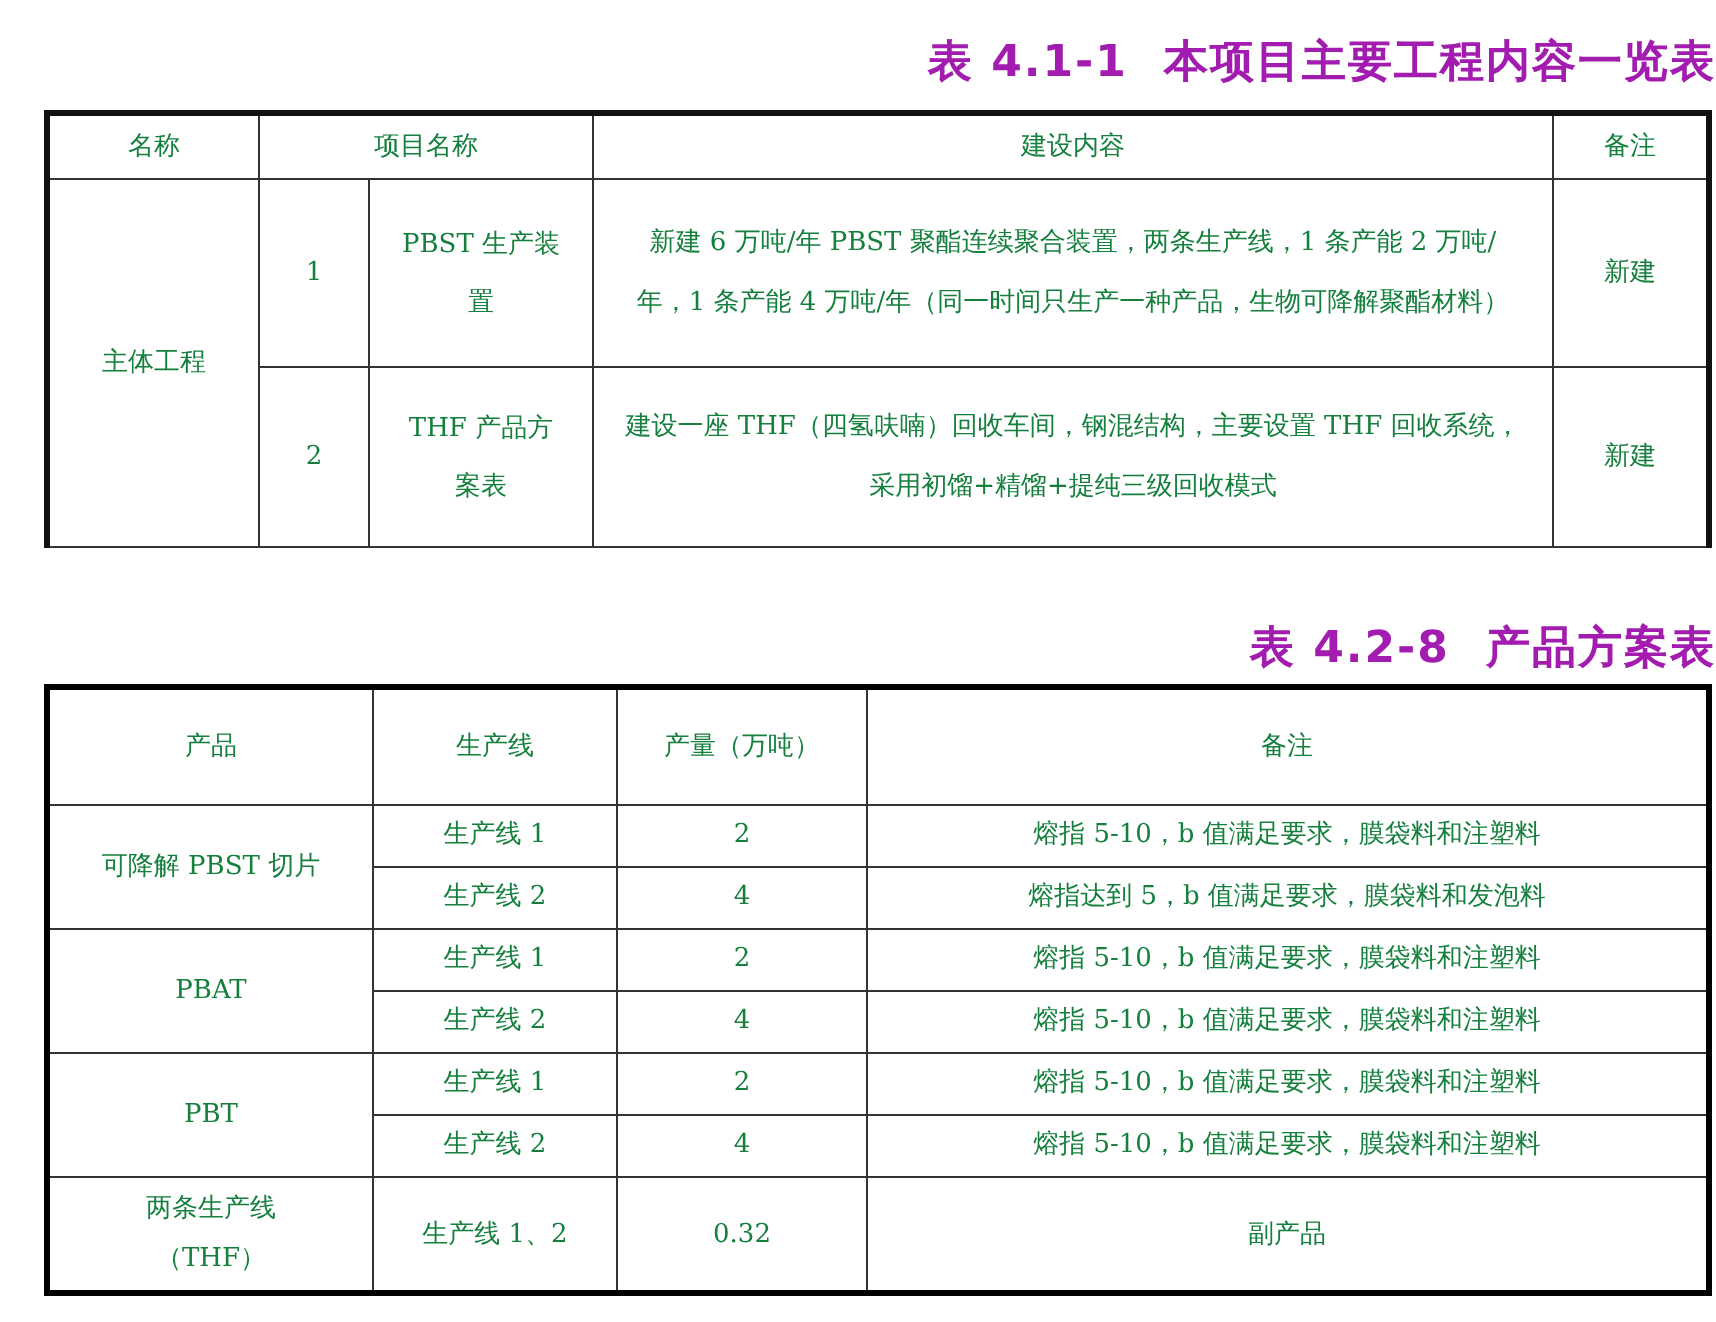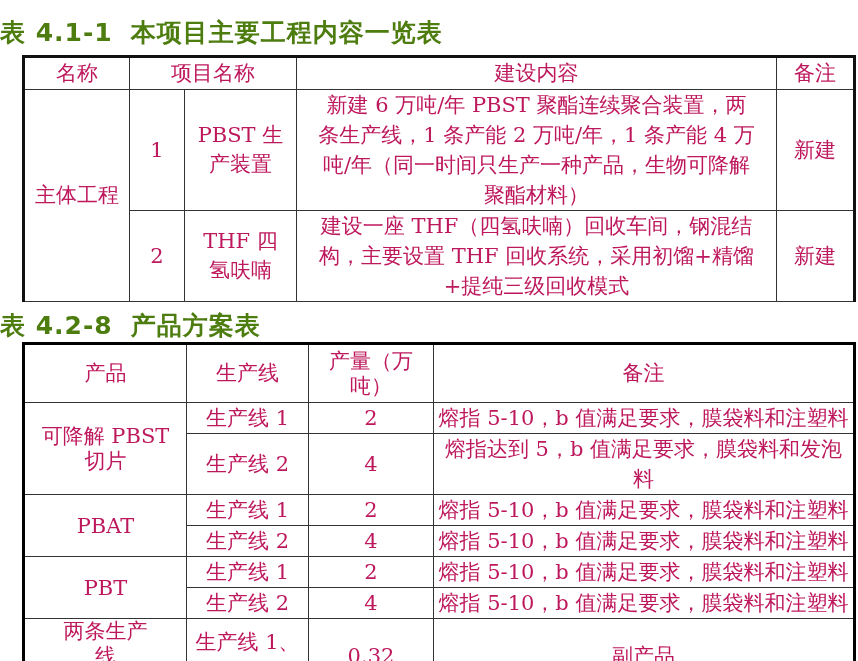--- a/index.html
+++ b/index.html
@@ -1,23 +1,23 @@
 <!DOCTYPE html>
 <html><head>
 <meta charset="utf-8">
 <style>
   html, body { margin: 0; padding: 0; background: #ffffff; }
   body { width: 858px; height: 661px; position: relative; overflow: hidden;
          font-family: "DejaVu Serif", "Liberation Serif", serif; color: #222; }
-  .caption { position: absolute; left: 0; width: 858px; text-align: left;
+  .caption { position: absolute; left: 0; width: 858px; text-align: right;
              font-family: "DejaVu Sans", "Liberation Sans", sans-serif; font-weight: bold;
-             font-size: 25px; color: #4d7c0f; letter-spacing: 1px; }
+             font-size: 22px; color: #a21caf; letter-spacing: 1px; }
   .caption .num { margin-right: 18px; }
   table { position: absolute; border-collapse: collapse; table-layout: fixed;
-          font-size: 21px; color: #be185d; }
+          font-size: 13px; color: #15803d; }
   td, th { border: 1.5px solid #333; text-align: center; vertical-align: middle;
            padding: 0 4px; font-weight: normal; line-height: 29px; }
   #t1 { left: 22px; top: 55px; width: 831px; border: 3px solid #111; border-bottom: none; }
   #t1 tr.head td { height: 31px; }
   #t1 tr.r1 td { height: 93px; }
   #t1 tr.r2 td { height: 89px; }
   #t1 td.content { line-height: 30px; padding: 0 20px; }
   #t2 { left: 22px; top: 342px; width: 831px; border: 3px solid #000000; }
   #t2 tr.head td { height: 57px; }
   #t2 tr.r td { height: 30px; line-height: 30px; }
@@ -48,21 +48,21 @@
   </tr>
   <tr class="r1">
     <td rowspan="2">主体工程</td>
     <td>1</td>
     <td style="padding:0 10px;margin-left:40px;">PBST 生产装置</td>
     <td class="content">新建 6 万吨/年 PBST 聚酯连续聚合装置，两条生产线，1 条产能 2 万吨/年，1 条产能 4 万吨/年（同一时间只生产一种产品，生物可降解聚酯材料）</td>
     <td>新建</td>
   </tr>
   <tr class="r2">
     <td>2</td>
-    <td style="padding:0 14px;">THF 四氢呋喃</td>
+    <td style="padding:0 14px;">THF 产品方案表</td>
     <td class="content" style="padding:0 14px;margin-left:16px;">建设一座 THF（四氢呋喃）回收车间，钢混结构，主要设置 THF 回收系统，采用初馏+精馏+提纯三级回收模式</td>
     <td>新建</td>
   </tr>
 </tbody>
   </table>
 
 <div class="caption" style="top:309px;">
   <span class="num">表 4.2-8</span><span>产品方案表</span>
 </div>
 

